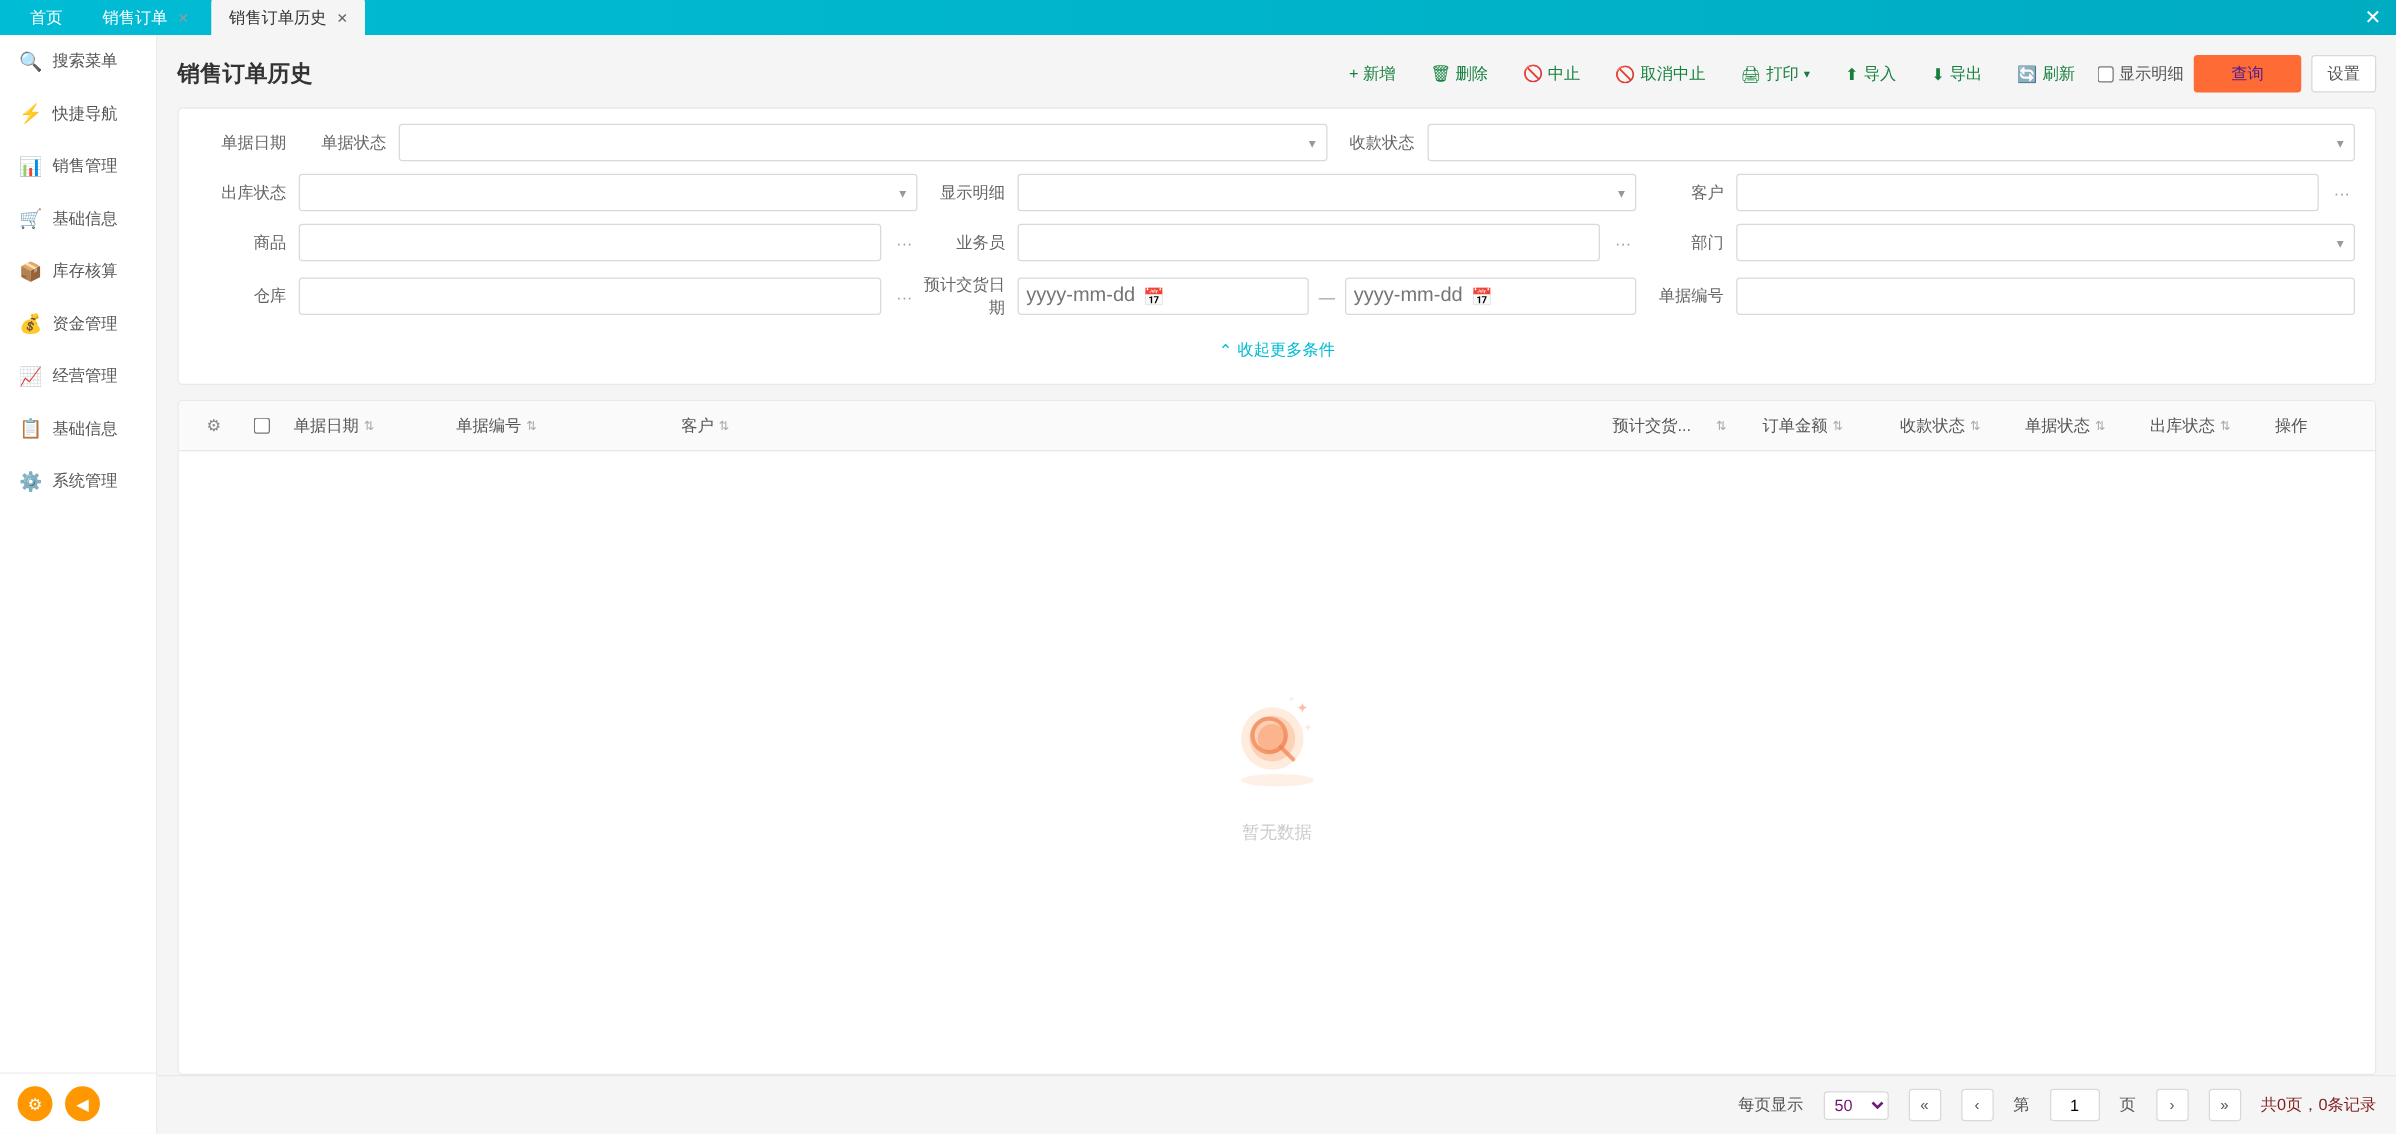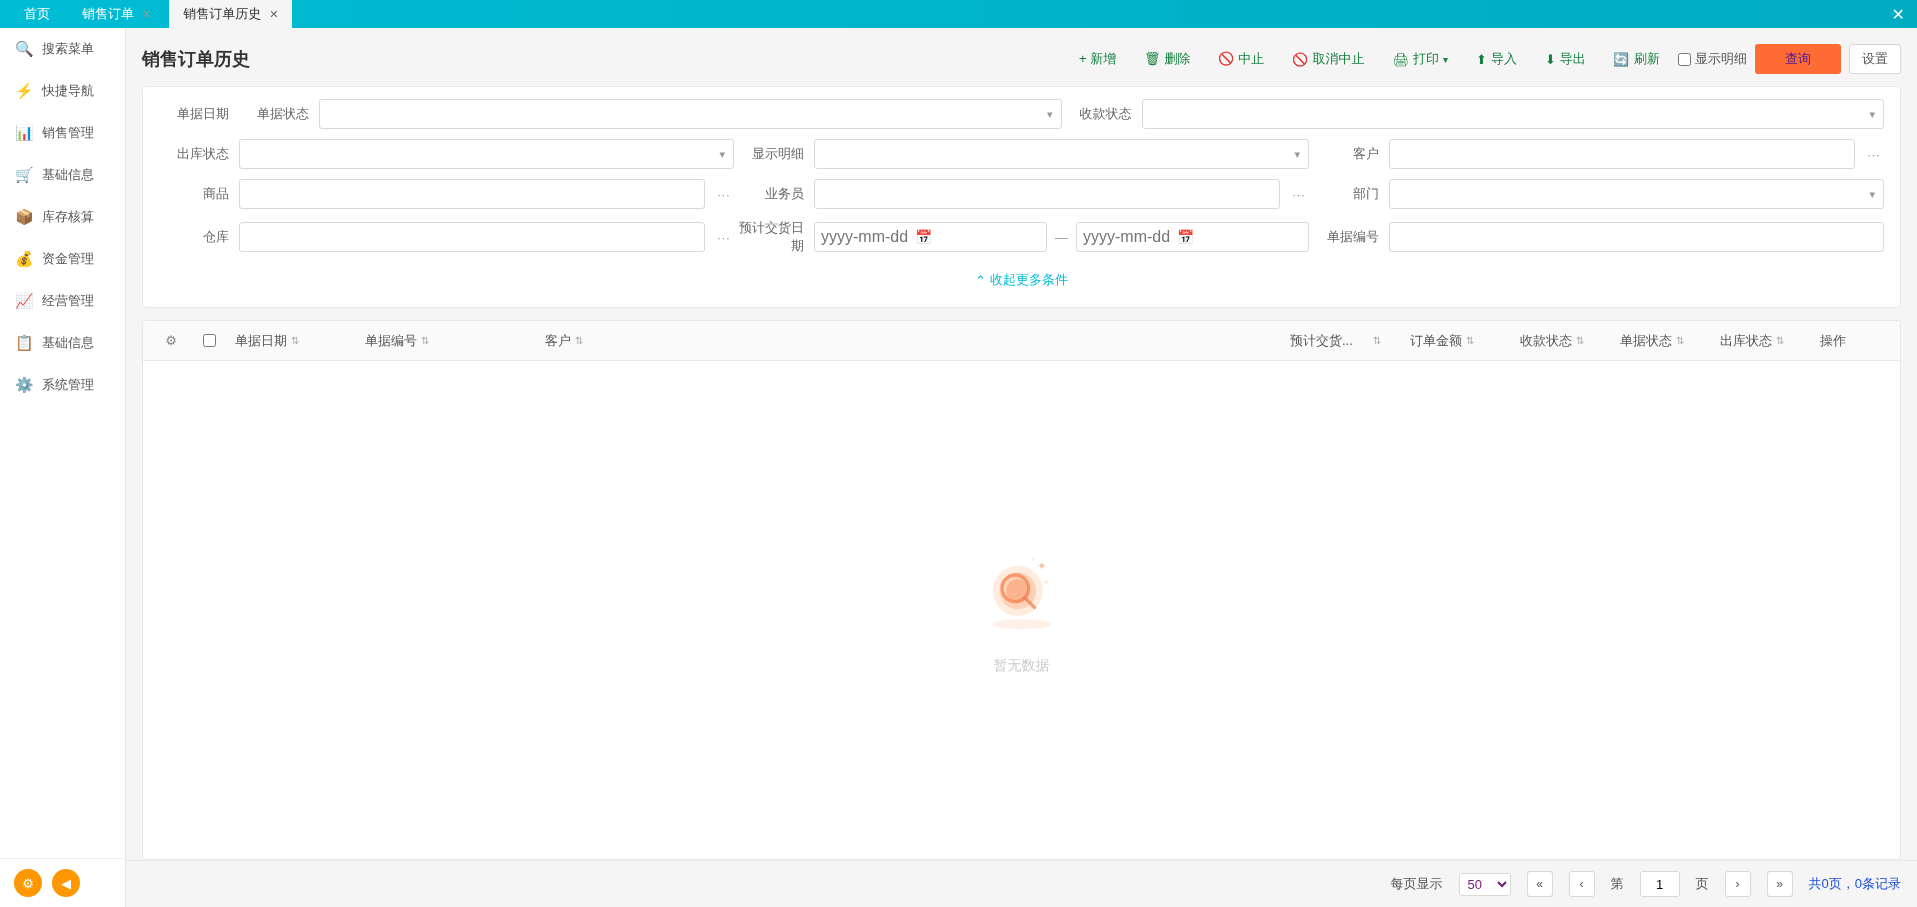--- a/index.html
+++ b/index.html
@@ -389,21 +389,21 @@
     .page-input {
       width: 40px;
       height: 26px;
       border: 1px solid #d9d9d9;
       border-radius: 3px;
       text-align: center;
       font-size: 13px;
       background: white;
       outline: none;
     }
-    .total-text { color: #1d4ed8; font-size: 13px; }
+    .total-text { color: #7f1d1d; font-size: 13px; }
   </style>
 </head>
 <body>
 
 <div class="top-nav">
   <div class="tab-item">
     <span>首页</span>
   </div>
   <div class="tab-item">
     <span>销售订单</span>

